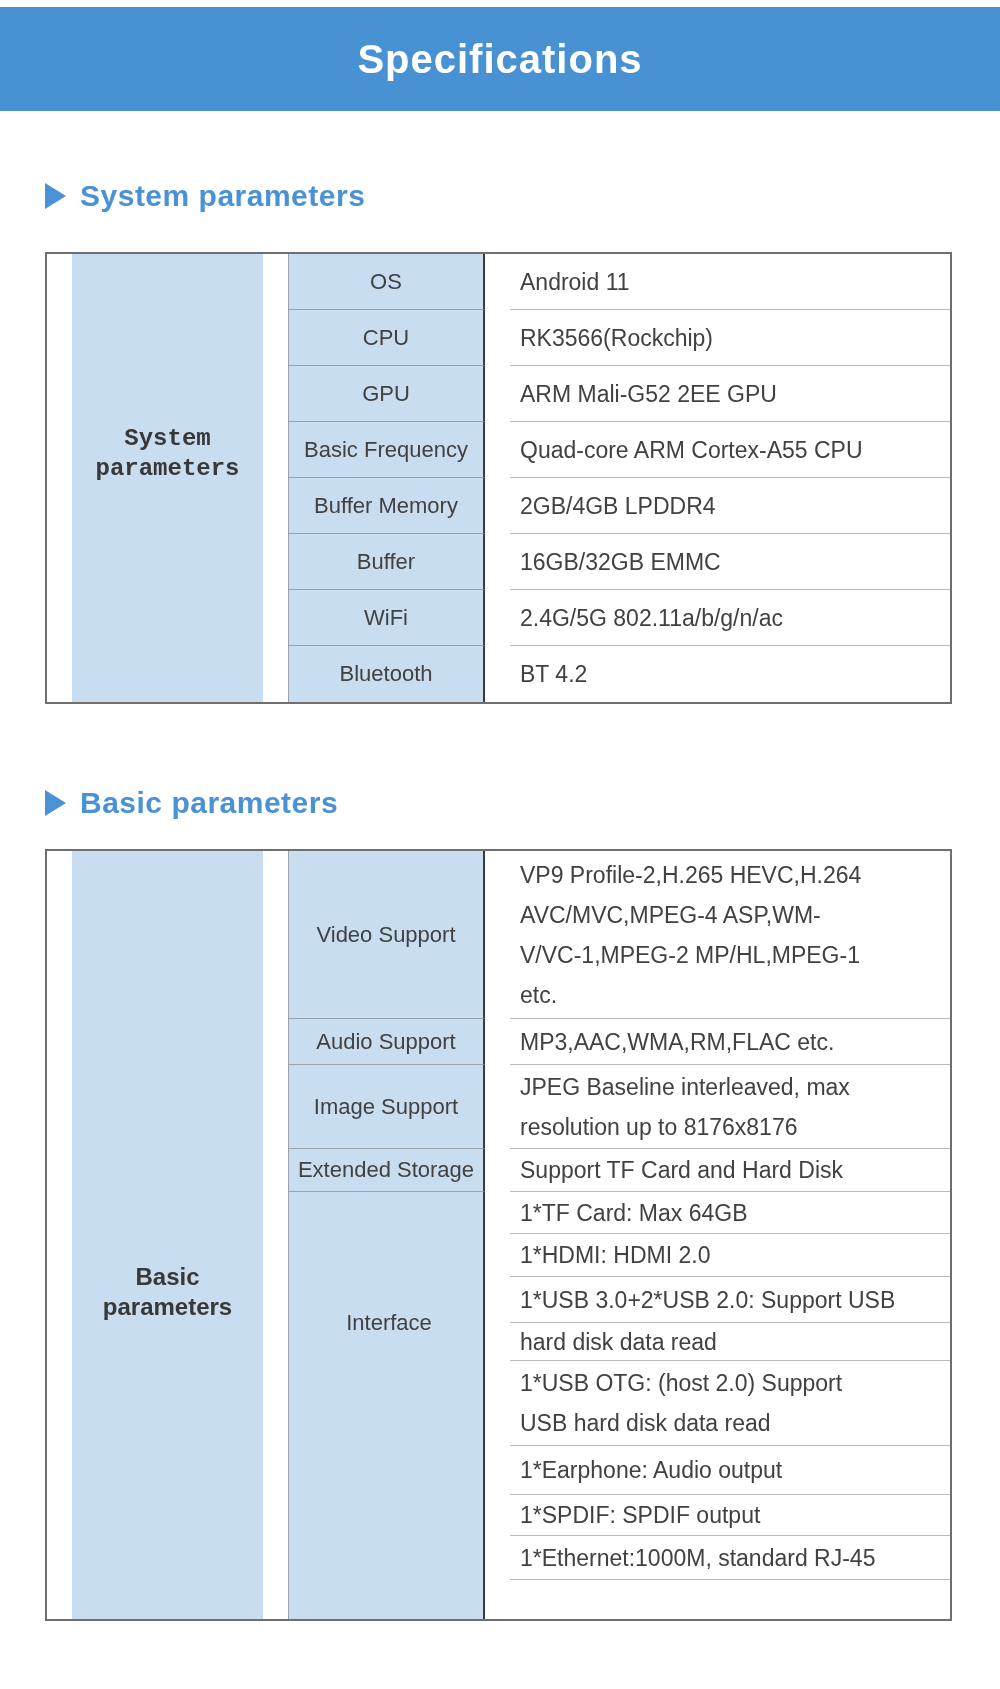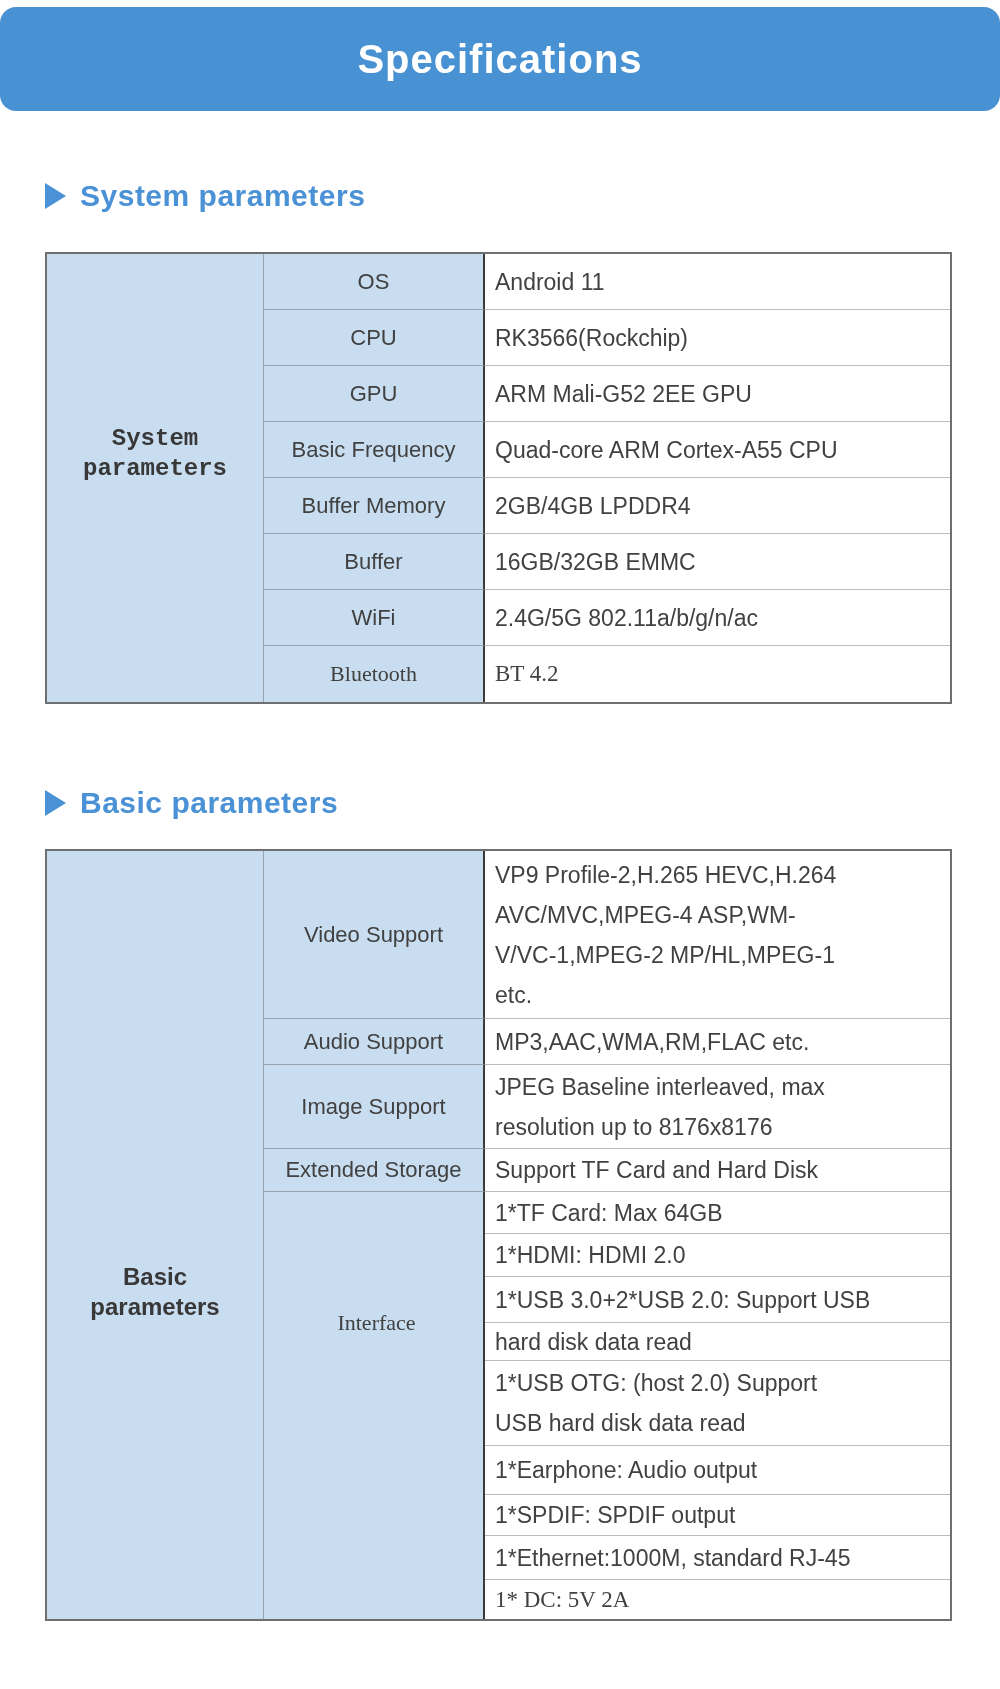--- a/index.html
+++ b/index.html
@@ -17,21 +17,21 @@
     width:1000px;height:1689px;
     background:#ffffff;
     font-family:"Liberation Sans","DejaVu Sans",sans-serif;
     color:var(--text-dark);
     overflow:hidden;
   }
   .banner{
     margin-top:7px;
     height:104px;
     background:var(--banner-blue);
-    display:flex;align-items:center;justify-content:center;border-radius:16px;
+    display:flex;align-items:center;justify-content:center;
   }
   .banner-title{
     color:#ffffff;
     font-size:40px;
     font-weight:700;
     letter-spacing:1px;
   }
   .section-heading{
     display:flex;align-items:center;
     margin:66px 0 0 45px;
@@ -58,21 +58,21 @@
     border:2px solid var(--outer-border);
     display:grid;
     grid-template-columns:216px 222px 1fr;
     background:#ffffff;
   }
   .spec-table.t1{grid-template-rows:repeat(8,56px);}
   .spec-table.t2{
     margin-top:27px;
     grid-template-rows:168px 46px 84px 43px 42px 43px 46px 38px 85px 49px 41px 44px 39px;
   }
-  .cell{display:flex;align-items:center;box-sizing:border-box;}
+  .cell{display:flex;align-items:center;box-sizing:border-box;margin-left:25px;}
   .side{
     grid-column:1;grid-row:1 / -1;
     background:var(--cell-blue);
     justify-content:center;text-align:center;
     font-size:24px;font-weight:700;color:#383838;
     line-height:30px;white-space:pre-line;
   }
   .t1 .side{padding-bottom:48px;font-family:Liberation Mono, monospace;}
   .t2 .side{padding-top:113px;}
   .lab{
@@ -85,21 +85,21 @@
     font-size:22px;color:var(--text-dark);
     padding:0 2px;
   }
   .val{
     grid-column:3;
     border-bottom:1px solid var(--line-light);
     padding:0 8px 0 10px;
     font-size:23px;color:var(--text-dark);
     line-height:40px;white-space:pre-line;
   }
-  .nb{border-bottom:none;font-family:Liberation Serif, serif;}
+  .nb{border-bottom:none;}
   .iface-label{
     grid-row:5 / 14;
     align-items:flex-start;
     padding-top:118px;
     padding-left:8px;
   }
 </style>
 </head>
 <body>
 
@@ -172,16 +172,15 @@
 
     <div class="cell val" style="grid-row:5">1*TF Card: Max 64GB</div>
     <div class="cell val" style="grid-row:6">1*HDMI: HDMI 2.0</div>
     <div class="cell val" style="grid-row:7">1*USB 3.0+2*USB 2.0: Support USB</div>
     <div class="cell val" style="grid-row:8">hard disk data read</div>
     <div class="cell val" style="grid-row:9">1*USB OTG: (host 2.0) Support
 USB hard disk data read</div>
     <div class="cell val" style="grid-row:10">1*Earphone: Audio output</div>
     <div class="cell val" style="grid-row:11">1*SPDIF: SPDIF output</div>
     <div class="cell val" style="grid-row:12">1*Ethernet:1000M, standard RJ-45</div>
-    <div class="cell val nb" style="grid-row:13">1* DC: 5V 2A</div>
   </div>
 
 </div>
 
 </body></html>

